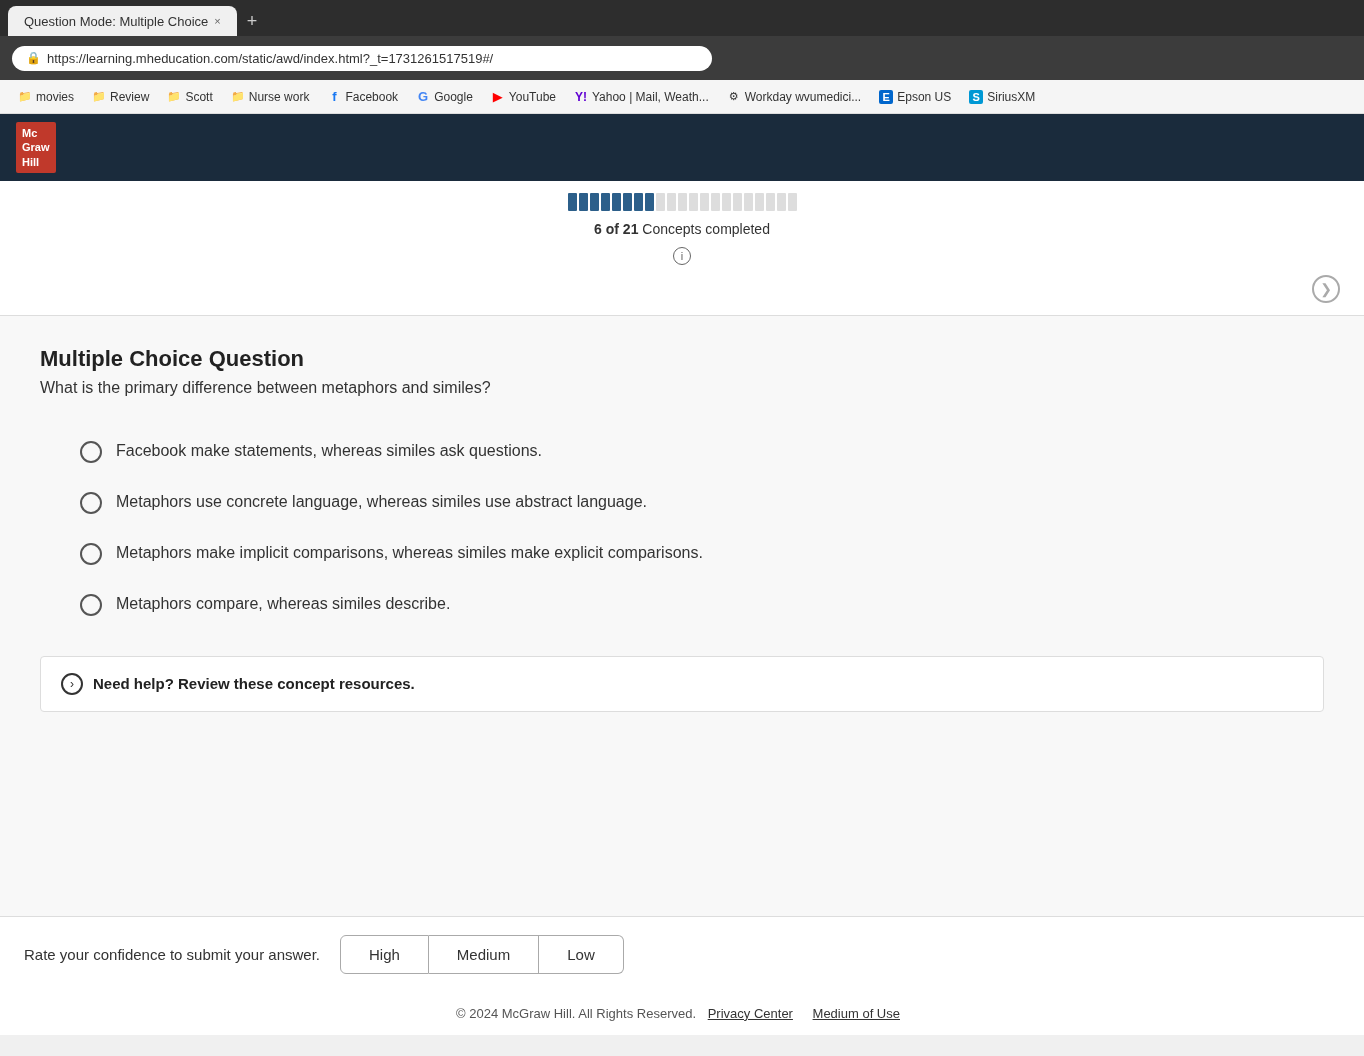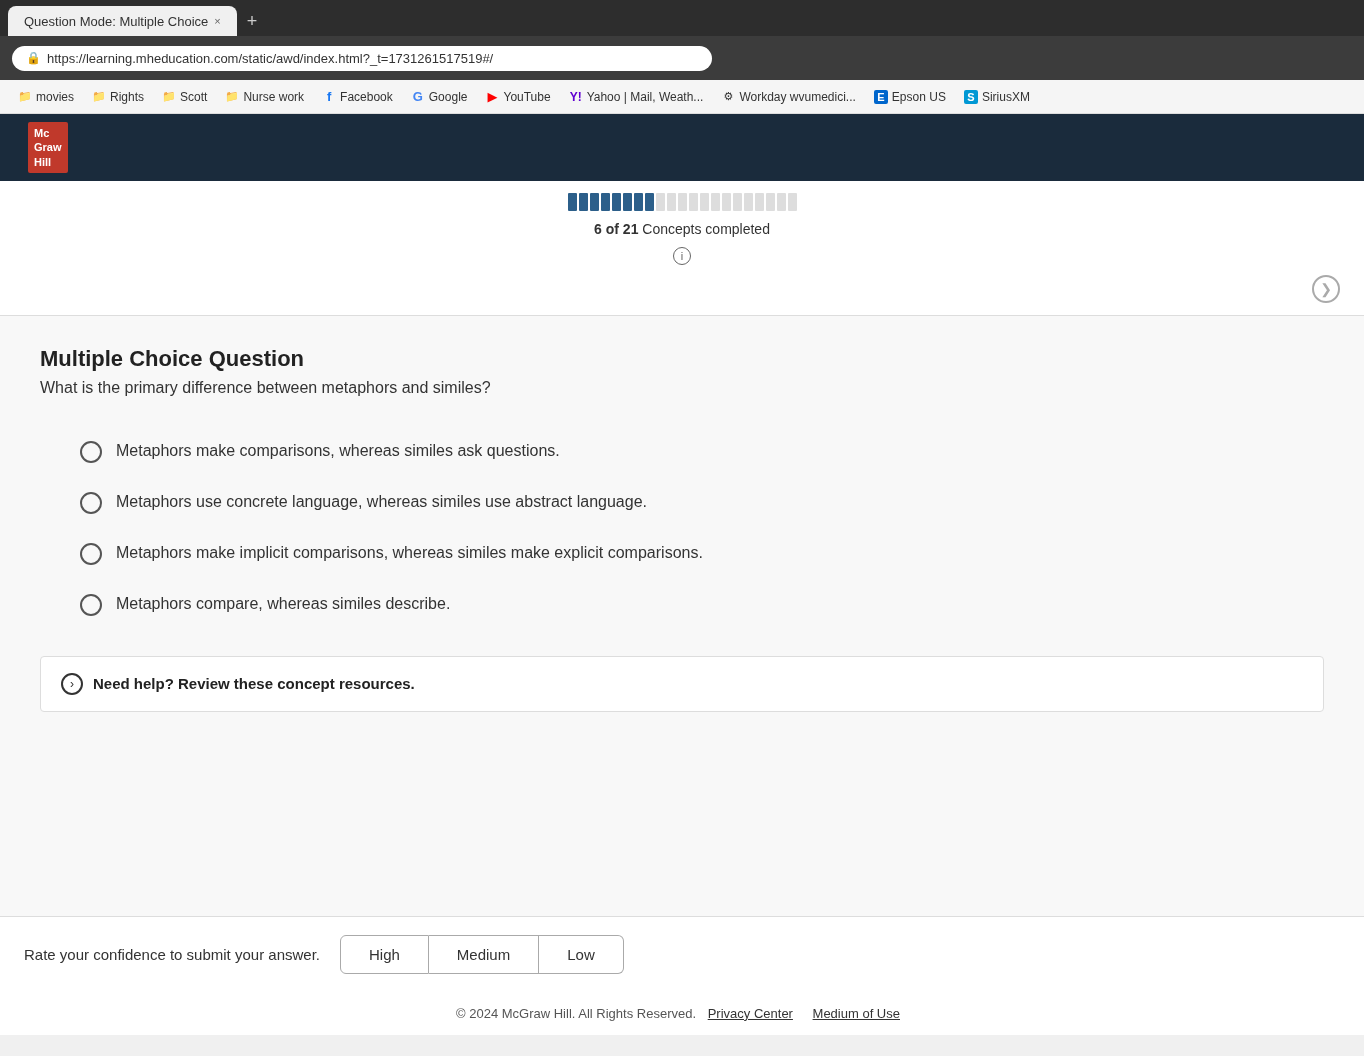--- a/index.html
+++ b/index.html
@@ -19,21 +19,21 @@
     .address-field { background: white; border-radius: 20px; padding: 5px 14px; font-size: 13px; color: #333; flex: 1; max-width: 700px; display: flex; align-items: center; gap: 6px; }
     .lock-icon { color: #666; font-size: 12px; }
     .address-text { font-size: 13px; color: #333; }
 
     
     .bookmarks-bar { background: #f5f5f5; padding: 4px 10px; display: flex; align-items: center; gap: 2px; height: 34px; border-bottom: 1px solid #ddd; overflow: hidden; }
     .bookmark { display: flex; align-items: center; gap: 4px; padding: 3px 8px; border-radius: 4px; font-size: 12px; color: #333; cursor: pointer; white-space: nowrap; }
     .bm-icon { width: 14px; height: 14px; display: inline-flex; align-items: center; justify-content: center; font-size: 11px; }
 
     
-    .app-bar { background: #1a2b3c; padding: 8px 28px; display: flex; align-items: center; }
+    .app-bar { background: #1a2b3c; padding: 8px 16px; display: flex; align-items: center; }
     .mgh-logo { background: #c0392b; color: white; font-size: 11px; font-weight: bold; padding: 4px 6px; line-height: 1.3; border-radius: 2px; }
 
     
     .progress-section { background: white; padding: 12px 24px; border-bottom: 1px solid #ddd; display: flex; align-items: center; gap: 10px; flex-direction: column; }
     .progress-bar-container { display: flex; gap: 2px; align-items: center; }
     .progress-segment { height: 18px; width: 9px; border-radius: 1px; }
     .progress-filled { background: #2c5f8a; }
     .progress-empty { background: #ddd; }
     .progress-text { font-size: 14px; color: #333; }
     .progress-text strong { font-weight: bold; }
@@ -89,21 +89,21 @@
     </div>
   </div>
 
   <div class="bookmarks-bar">
     <div class="bookmark">
       <span class="bm-icon">📁</span>
       <span>movies</span>
     </div>
     <div class="bookmark">
       <span class="bm-icon">📁</span>
-      <span>Rights</span>
+      <span>Review</span>
     </div>
     <div class="bookmark">
       <span class="bm-icon">📁</span>
       <span>Scott</span>
     </div>
     <div class="bookmark">
       <span class="bm-icon">📁</span>
       <span>Nurse work</span>
     </div>
     <div class="bookmark">
@@ -183,21 +183,21 @@
 
 <div class="main-content">
   <div class="question-title">Multiple Choice Question</div>
   <div class="question-text">What is the primary difference between metaphors and similes?</div>
 
   <div class="answer-options">
     <div class="answer-option">
       <div class="radio-outer">
         <div class="radio-inner"></div>
       </div>
-      <span class="answer-text">Metaphors make comparisons, whereas similes ask questions.</span>
+      <span class="answer-text">Facebook make statements, whereas similes ask questions.</span>
     </div>
     <div class="answer-option">
       <div class="radio-outer">
         <div class="radio-inner"></div>
       </div>
       <span class="answer-text">Metaphors use concrete language, whereas similes use abstract language.</span>
     </div>
     <div class="answer-option">
       <div class="radio-outer">
         <div class="radio-inner"></div>

